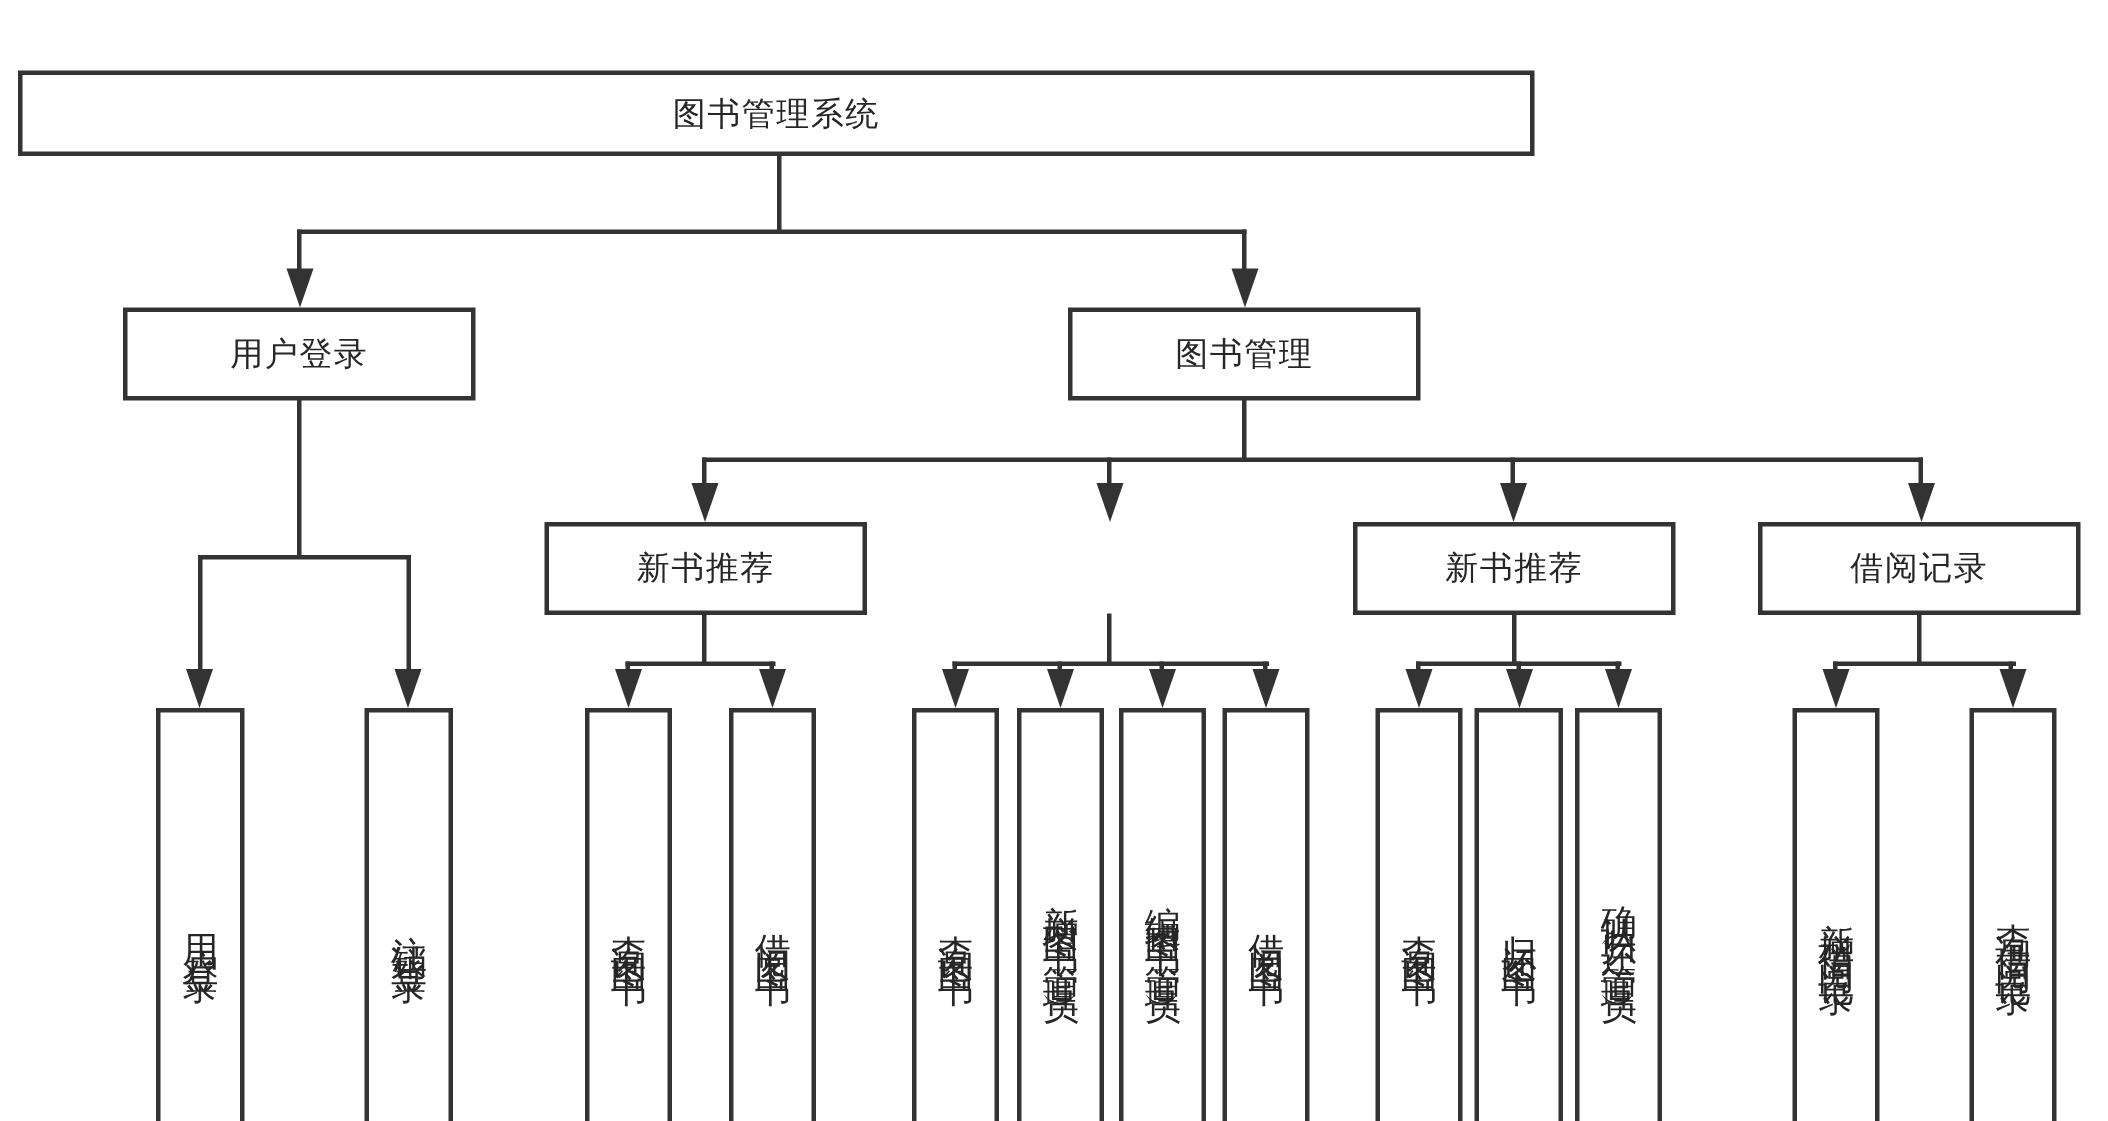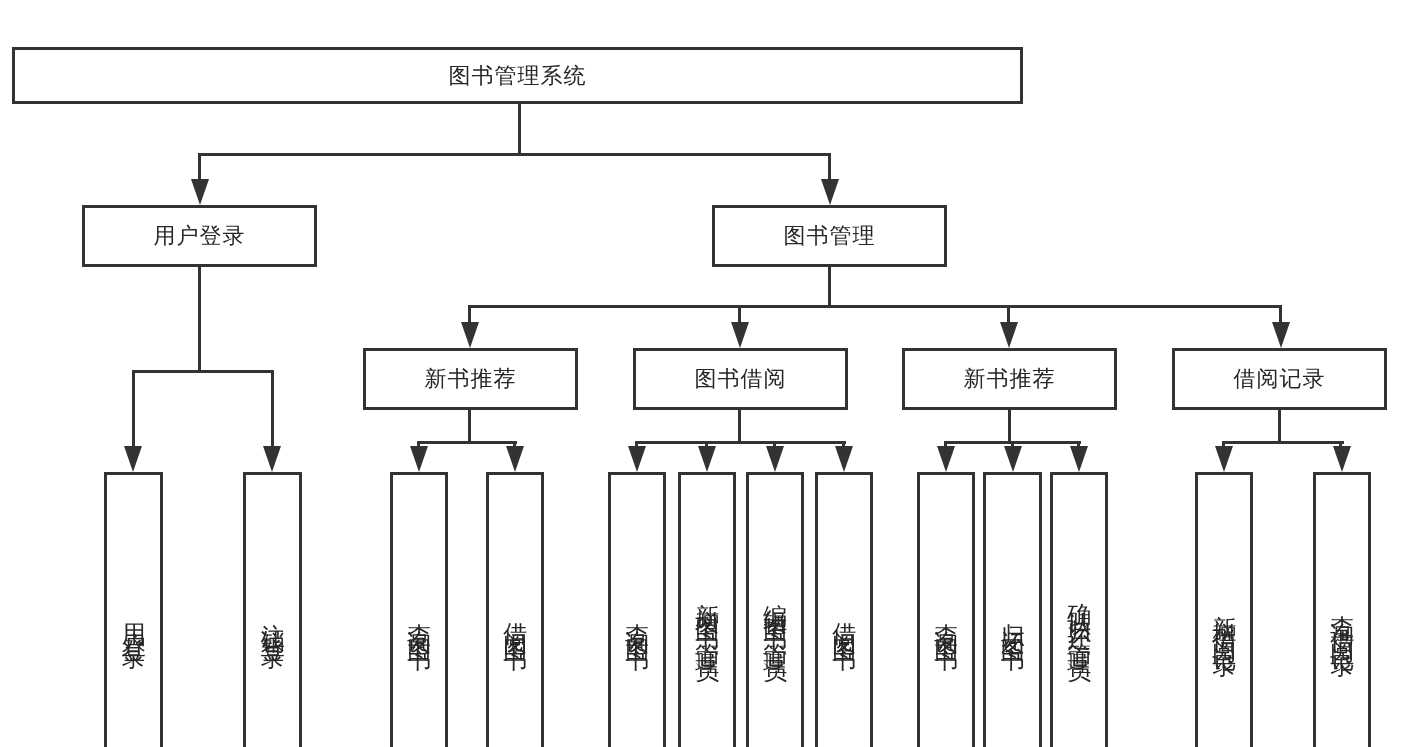--- a/index.html
+++ b/index.html
@@ -102,23 +102,20 @@
   <div class="ln" style="left:1007px; top:270px; width:3px; height:19px;"></div>
   <div class="ln" style="left:1279px; top:270px; width:3px; height:19px;"></div>
   <div class="arrow" style="left:461px; top:287px;"></div>
   <div class="arrow" style="left:731px; top:287px;"></div>
   <div class="arrow" style="left:1000px; top:287px;"></div>
   <div class="arrow" style="left:1272px; top:287px;"></div>
 
   <div class="box" style="left:363px; top:313px; width:215px; height:62px;">
     <span>新书推荐</span>
   </div>
-  <div class="box" style="left:633px; top:313px; width:215px; height:62px;">
-    <span>图书借阅</span>
-  </div>
   <div class="box" style="left:902px; top:313px; width:215px; height:62px;">
     <span>新书推荐</span>
   </div>
   <div class="box" style="left:1172px; top:313px; width:215px; height:62px;">
     <span>借阅记录</span>
   </div>
 
   <div class="ln" style="left:468px; top:374px; width:3px; height:35px;"></div>
   <div class="ln" style="left:417px; top:406px; width:100px; height:3px;"></div>
   <div class="ln" style="left:417px; top:406px; width:3px; height:8px;"></div>

